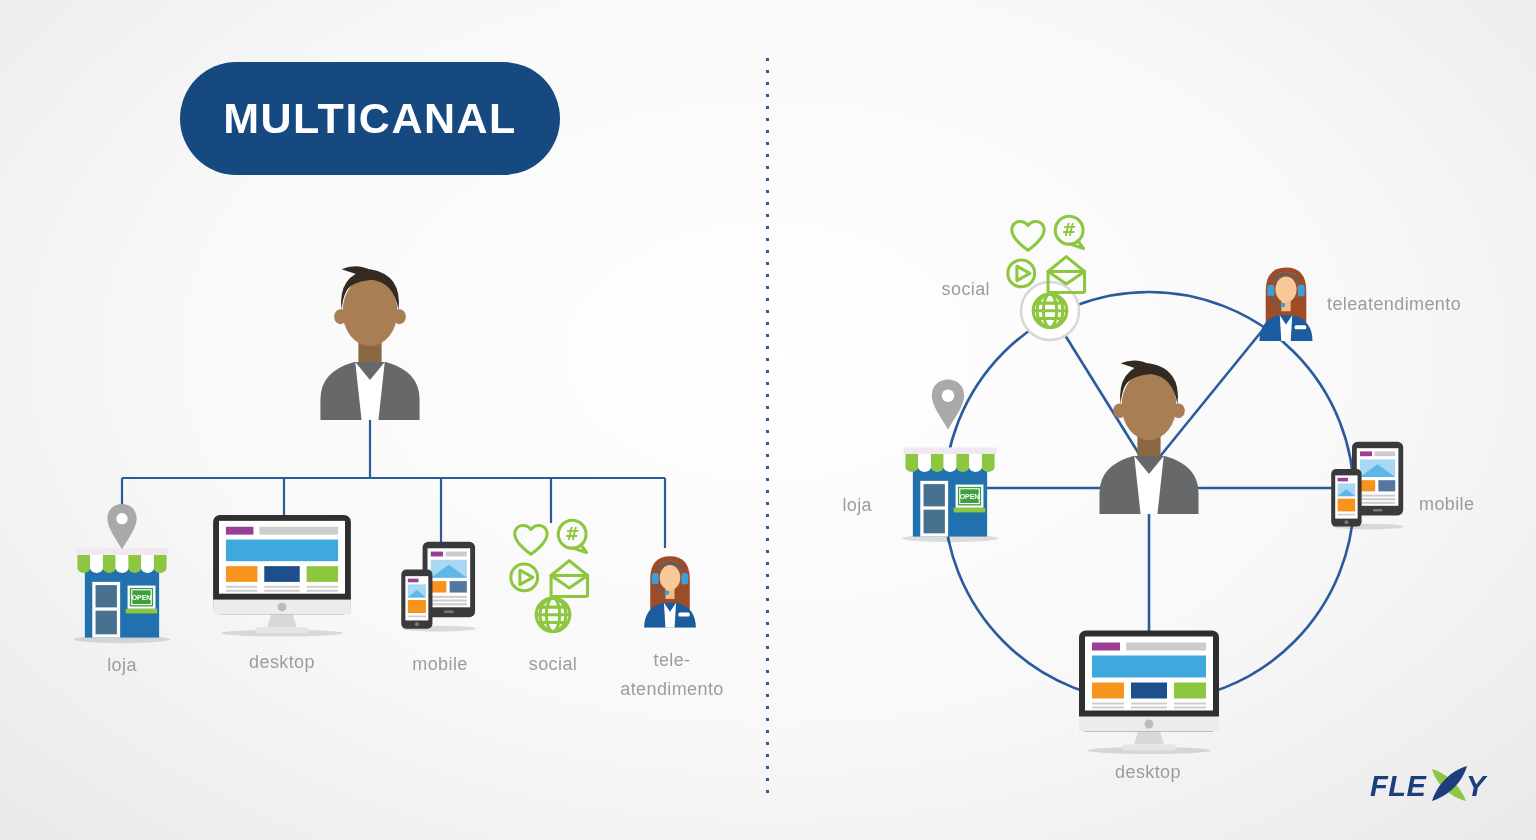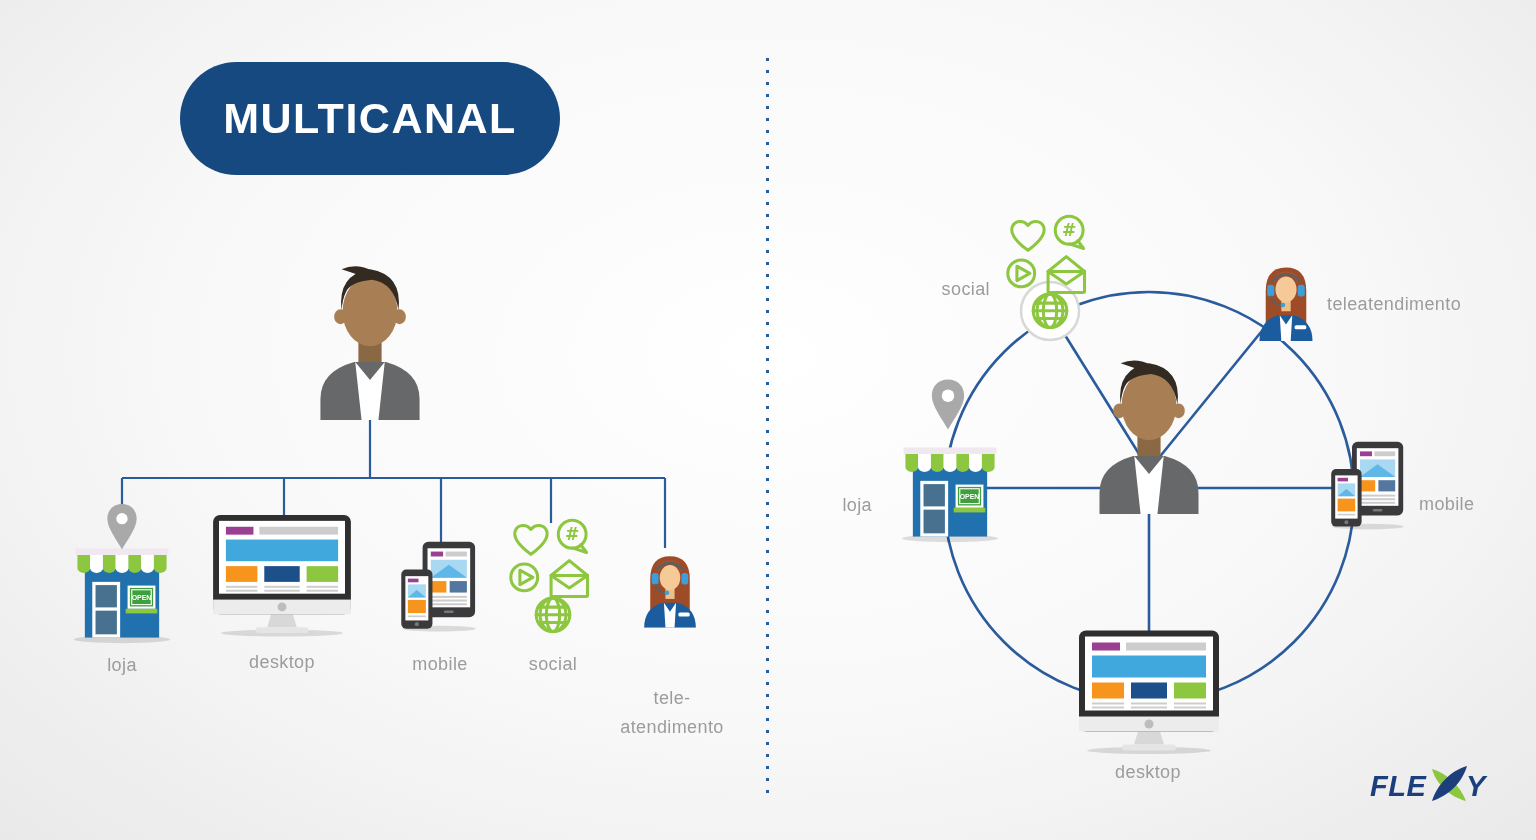--- a/index.html
+++ b/index.html
@@ -17,21 +17,21 @@
     position:absolute;z-index:4;
     display:flex;align-items:center;justify-content:center;
     background:#15497f;border-radius:60px;
     color:#ffffff;font-weight:bold;font-size:43px;letter-spacing:1.5px;
   }
   .label{
     position:absolute;z-index:4;
     color:#9c9c9c;font-size:18px;letter-spacing:0.4px;white-space:nowrap;
   }
   .label.center{transform:translateX(-50%);text-align:center;}
-  .label.two-line{line-height:29px;margin-top:38px;}
+  .label.two-line{line-height:29px;}
   .divider{
     position:absolute;z-index:2;
     width:3px;
     background-image:repeating-linear-gradient(to bottom,#2a5b9c 0px,#2a5b9c 3px,transparent 3px,transparent 12px);
   }
   .logo{position:absolute;z-index:5;}
 </style>
 </head>
 <body>
 

